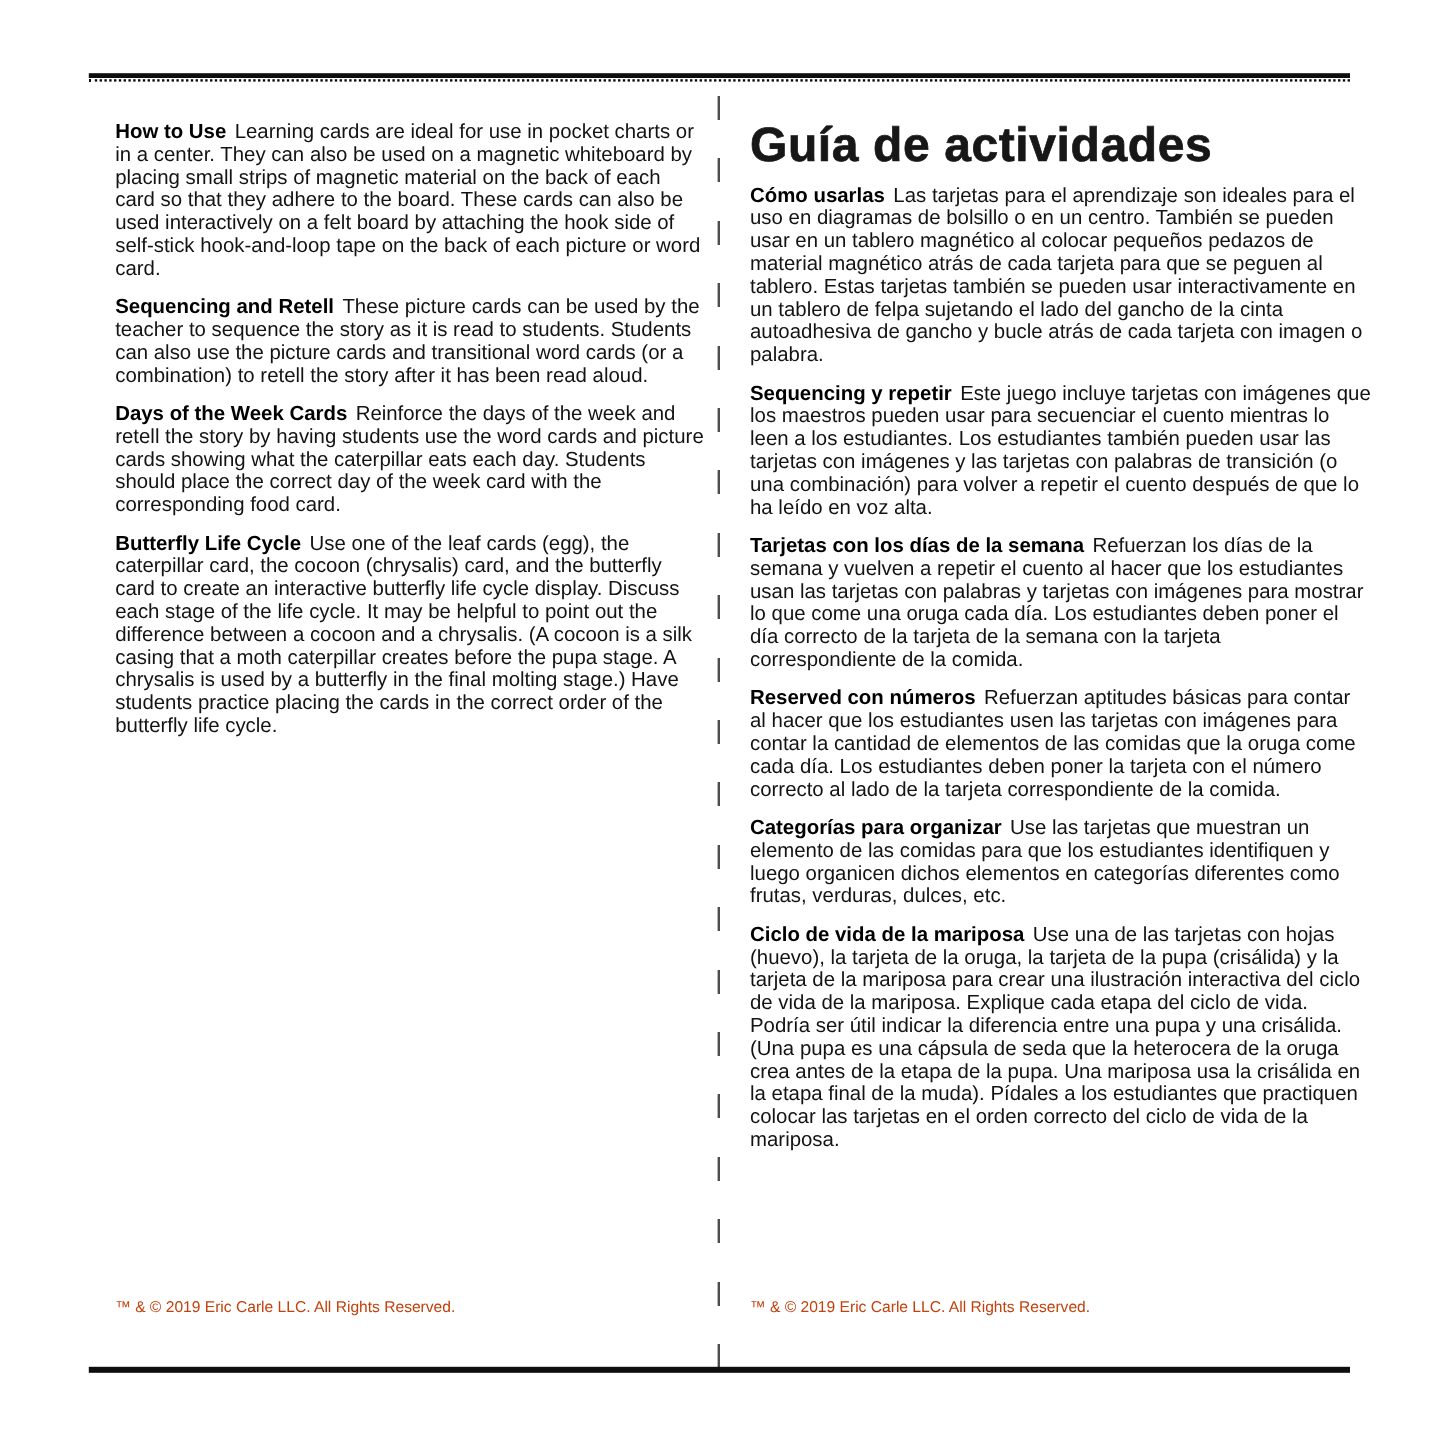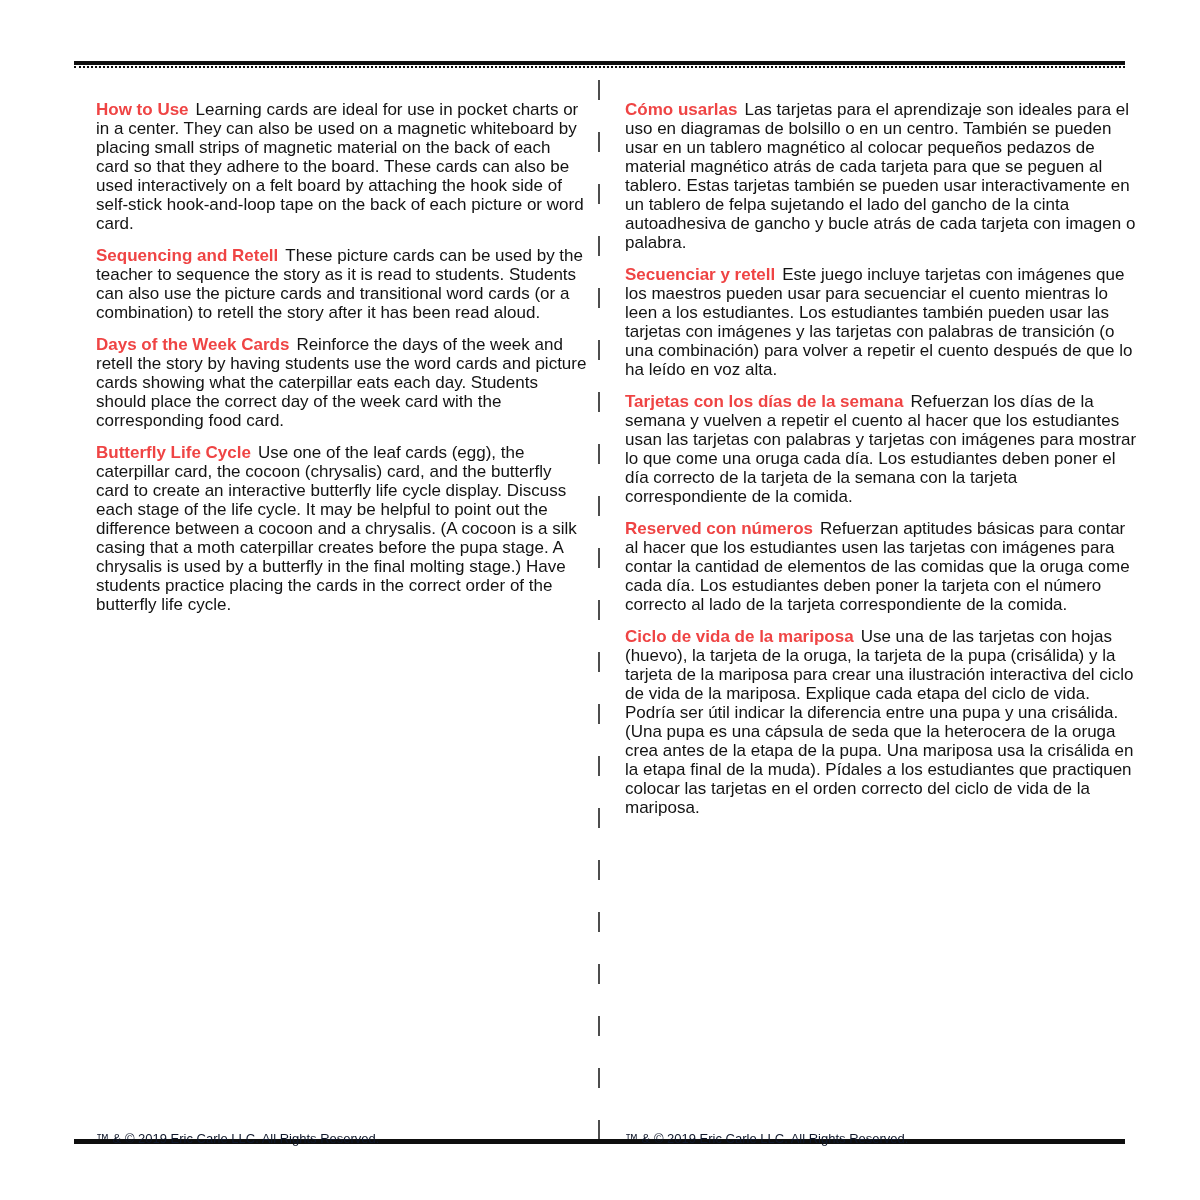--- a/index.html
+++ b/index.html
@@ -61,28 +61,28 @@
   }
   .section {
     margin: 0 0 13px 0;
     font-size: 17px;
     line-height: 19px;
     color: #131313;
   }
   .section b {
     font-weight: bold;
     margin-right: 7px;
-    color: #ef4444;
+    color: #000000;
   }
   .footer-note {
     position: absolute;
-    top: 1131px;
+    top: 1081px;
     font-size: 13px;
     line-height: 15px;
-    color: #0f172a;
+    color: #c2410c;
   }
   .footer-left  { left: 96px; }
   .footer-right { left: 625px; }
 </style>
 </head>
 <body>
 
 <div class="rule-top"></div>
 <div class="fold-divider"></div>
 <div class="rule-bottom"></div>
@@ -94,27 +94,29 @@
   <p class="section"><b>Sequencing and Retell</b><span>These picture cards can be used by the teacher to sequence the story as it is read to students. Students can also use the picture cards and transitional word cards (or a combination) to retell the story after it has been read aloud.</span></p>
 
   <p class="section"><b>Days of the Week Cards</b><span>Reinforce the days of the week and retell the story by having students use the word cards and picture cards showing what the caterpillar eats each day. Students should place the correct day of the week card with the corresponding food card.</span></p>
 
 
 
   <p class="section"><b>Butterfly Life Cycle</b><span>Use one of the leaf cards (egg), the caterpillar card, the cocoon (chrysalis) card, and the butterfly card to create an interactive butterfly life cycle display. Discuss each stage of the life cycle. It may be helpful to point out the difference between a cocoon and a chrysalis. (A cocoon is a silk casing that a moth caterpillar creates before the pupa stage. A chrysalis is used by a butterfly in the final molting stage.) Have students practice placing the cards in the correct order of the butterfly life cycle.</span></p>
 </div>
 
 <div class="col col-right">
+  <h1 class="doc-title">Guía de actividades</h1>
 
   <p class="section"><b>Cómo usarlas</b><span>Las tarjetas para el aprendizaje son ideales para el uso en diagramas de bolsillo o en un centro. También se pueden usar en un tablero magnético al colocar pequeños pedazos de material magnético atrás de cada tarjeta para que se peguen al tablero. Estas tarjetas también se pueden usar interactivamente en un tablero de felpa sujetando el lado del gancho de la cinta autoadhesiva de gancho y bucle atrás de cada tarjeta con imagen o palabra.</span></p>
 
-  <p class="section"><b>Secuenciar y retell</b><span>Este juego incluye tarjetas con imágenes que los maestros pueden usar para secuenciar el cuento mientras lo leen a los estudiantes. Los estudiantes también pueden usar las tarjetas con imágenes y las tarjetas con palabras de transición (o una combinación) para volver a repetir el cuento después de que lo ha leído en voz alta.</span></p>
+  <p class="section"><b>Sequencing y repetir</b><span>Este juego incluye tarjetas con imágenes que los maestros pueden usar para secuenciar el cuento mientras lo leen a los estudiantes. Los estudiantes también pueden usar las tarjetas con imágenes y las tarjetas con palabras de transición (o una combinación) para volver a repetir el cuento después de que lo ha leído en voz alta.</span></p>
 
   <p class="section"><b>Tarjetas con los días de la semana</b><span>Refuerzan los días de la semana y vuelven a repetir el cuento al hacer que los estudiantes usan las tarjetas con palabras y tarjetas con imágenes para mostrar lo que come una oruga cada día. Los estudiantes deben poner el día correcto de la tarjeta de la semana con la tarjeta correspondiente de la comida.</span></p>
 
   <p class="section"><b>Reserved con números</b><span>Refuerzan aptitudes básicas para contar al hacer que los estudiantes usen las tarjetas con imágenes para contar la cantidad de elementos de las comidas que la oruga come cada día. Los estudiantes deben poner la tarjeta con el número correcto al lado de la tarjeta correspondiente de la comida.</span></p>
 
+  <p class="section"><b>Categorías para organizar</b><span>Use las tarjetas que muestran un elemento de las comidas para que los estudiantes identifiquen y luego organicen dichos elementos en categorías diferentes como frutas, verduras, dulces, etc.</span></p>
 
   <p class="section"><b>Ciclo de vida de la mariposa</b><span>Use una de las tarjetas con hojas (huevo), la tarjeta de la oruga, la tarjeta de la pupa (crisálida) y la tarjeta de la mariposa para crear una ilustración interactiva del ciclo de vida de la mariposa. Explique cada etapa del ciclo de vida. Podría ser útil indicar la diferencia entre una pupa y una crisálida. (Una pupa es una cápsula de seda que la heterocera de la oruga crea antes de la etapa de la pupa. Una mariposa usa la crisálida en la etapa final de la muda). Pídales a los estudiantes que practiquen colocar las tarjetas en el orden correcto del ciclo de vida de la mariposa.</span></p>
 </div>
 
 <div class="footer-note footer-left">™ &amp; © 2019 Eric Carle LLC. All Rights Reserved.</div>
 <div class="footer-note footer-right">™ &amp; © 2019 Eric Carle LLC. All Rights Reserved.</div>
 
 </body></html>

